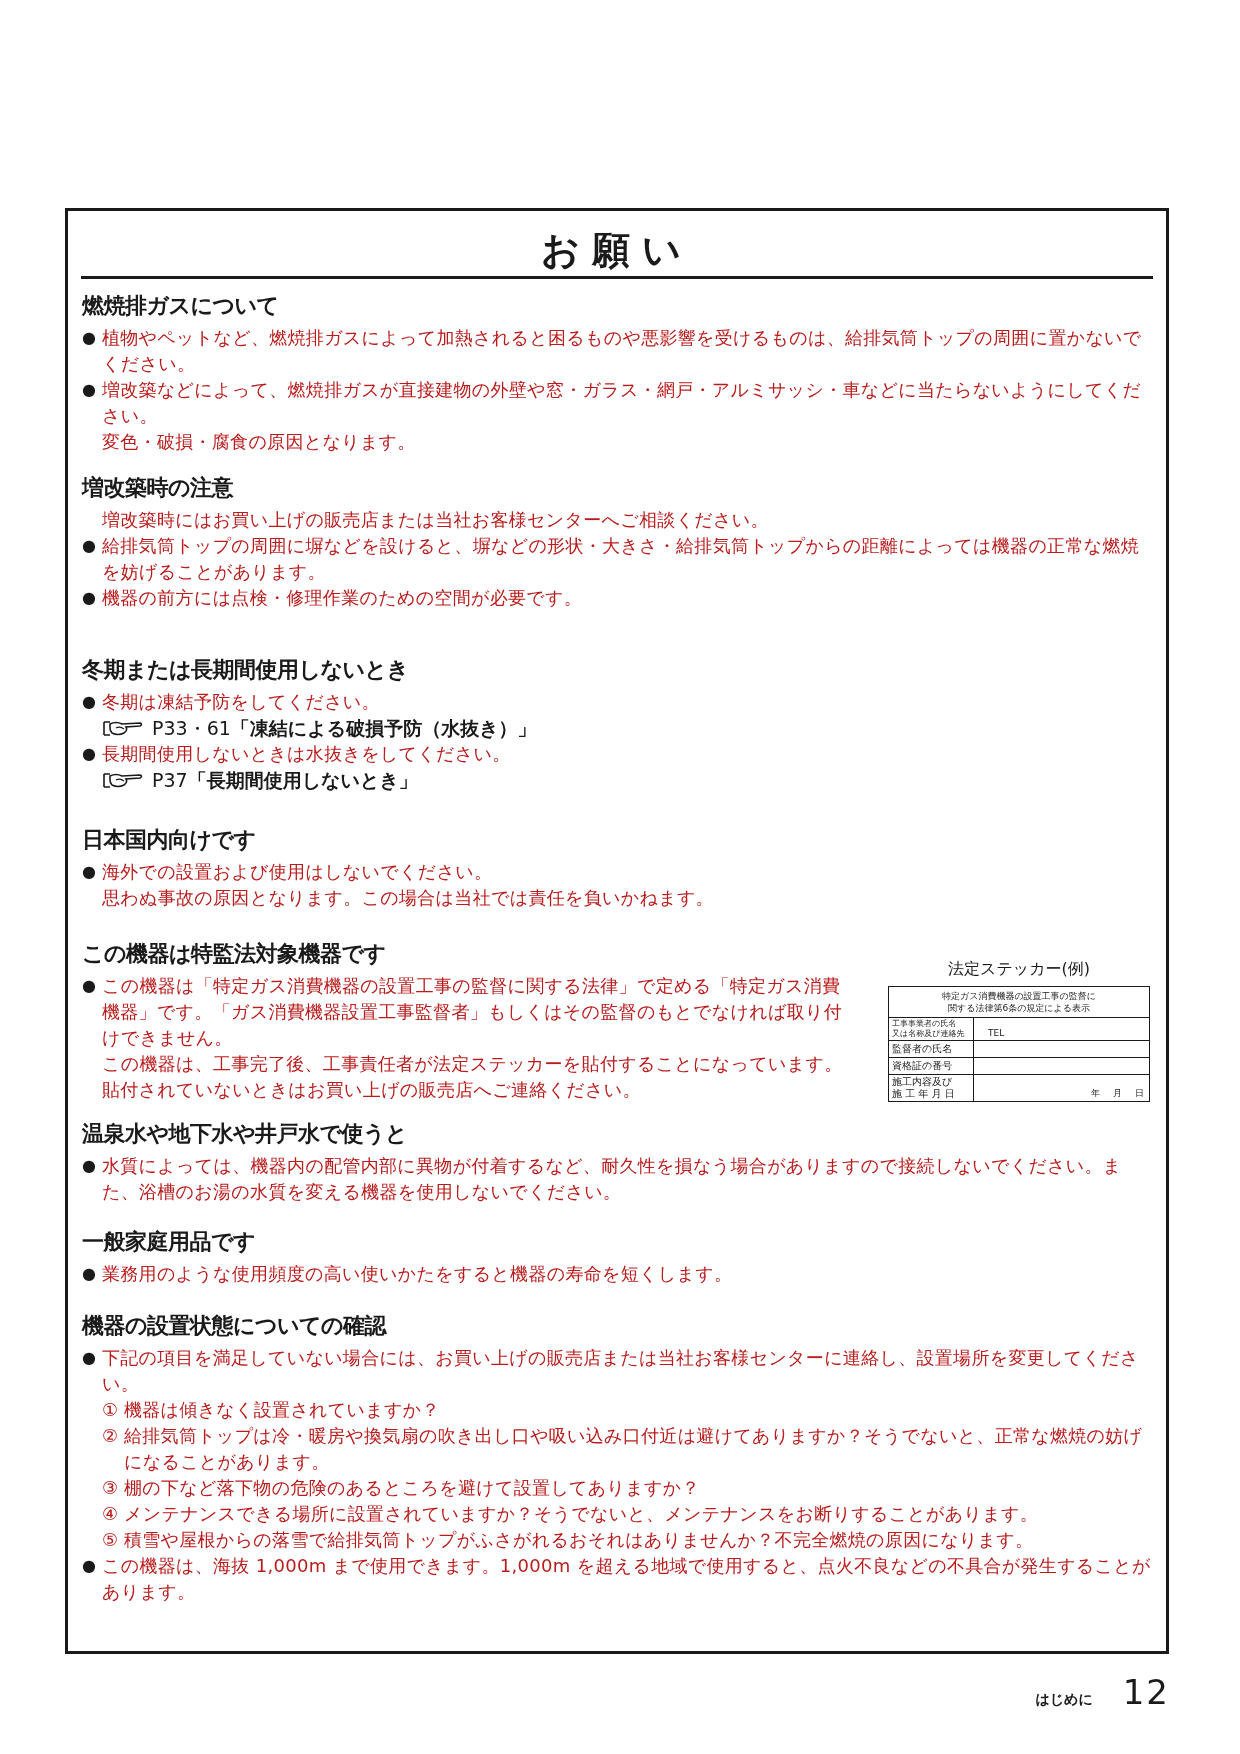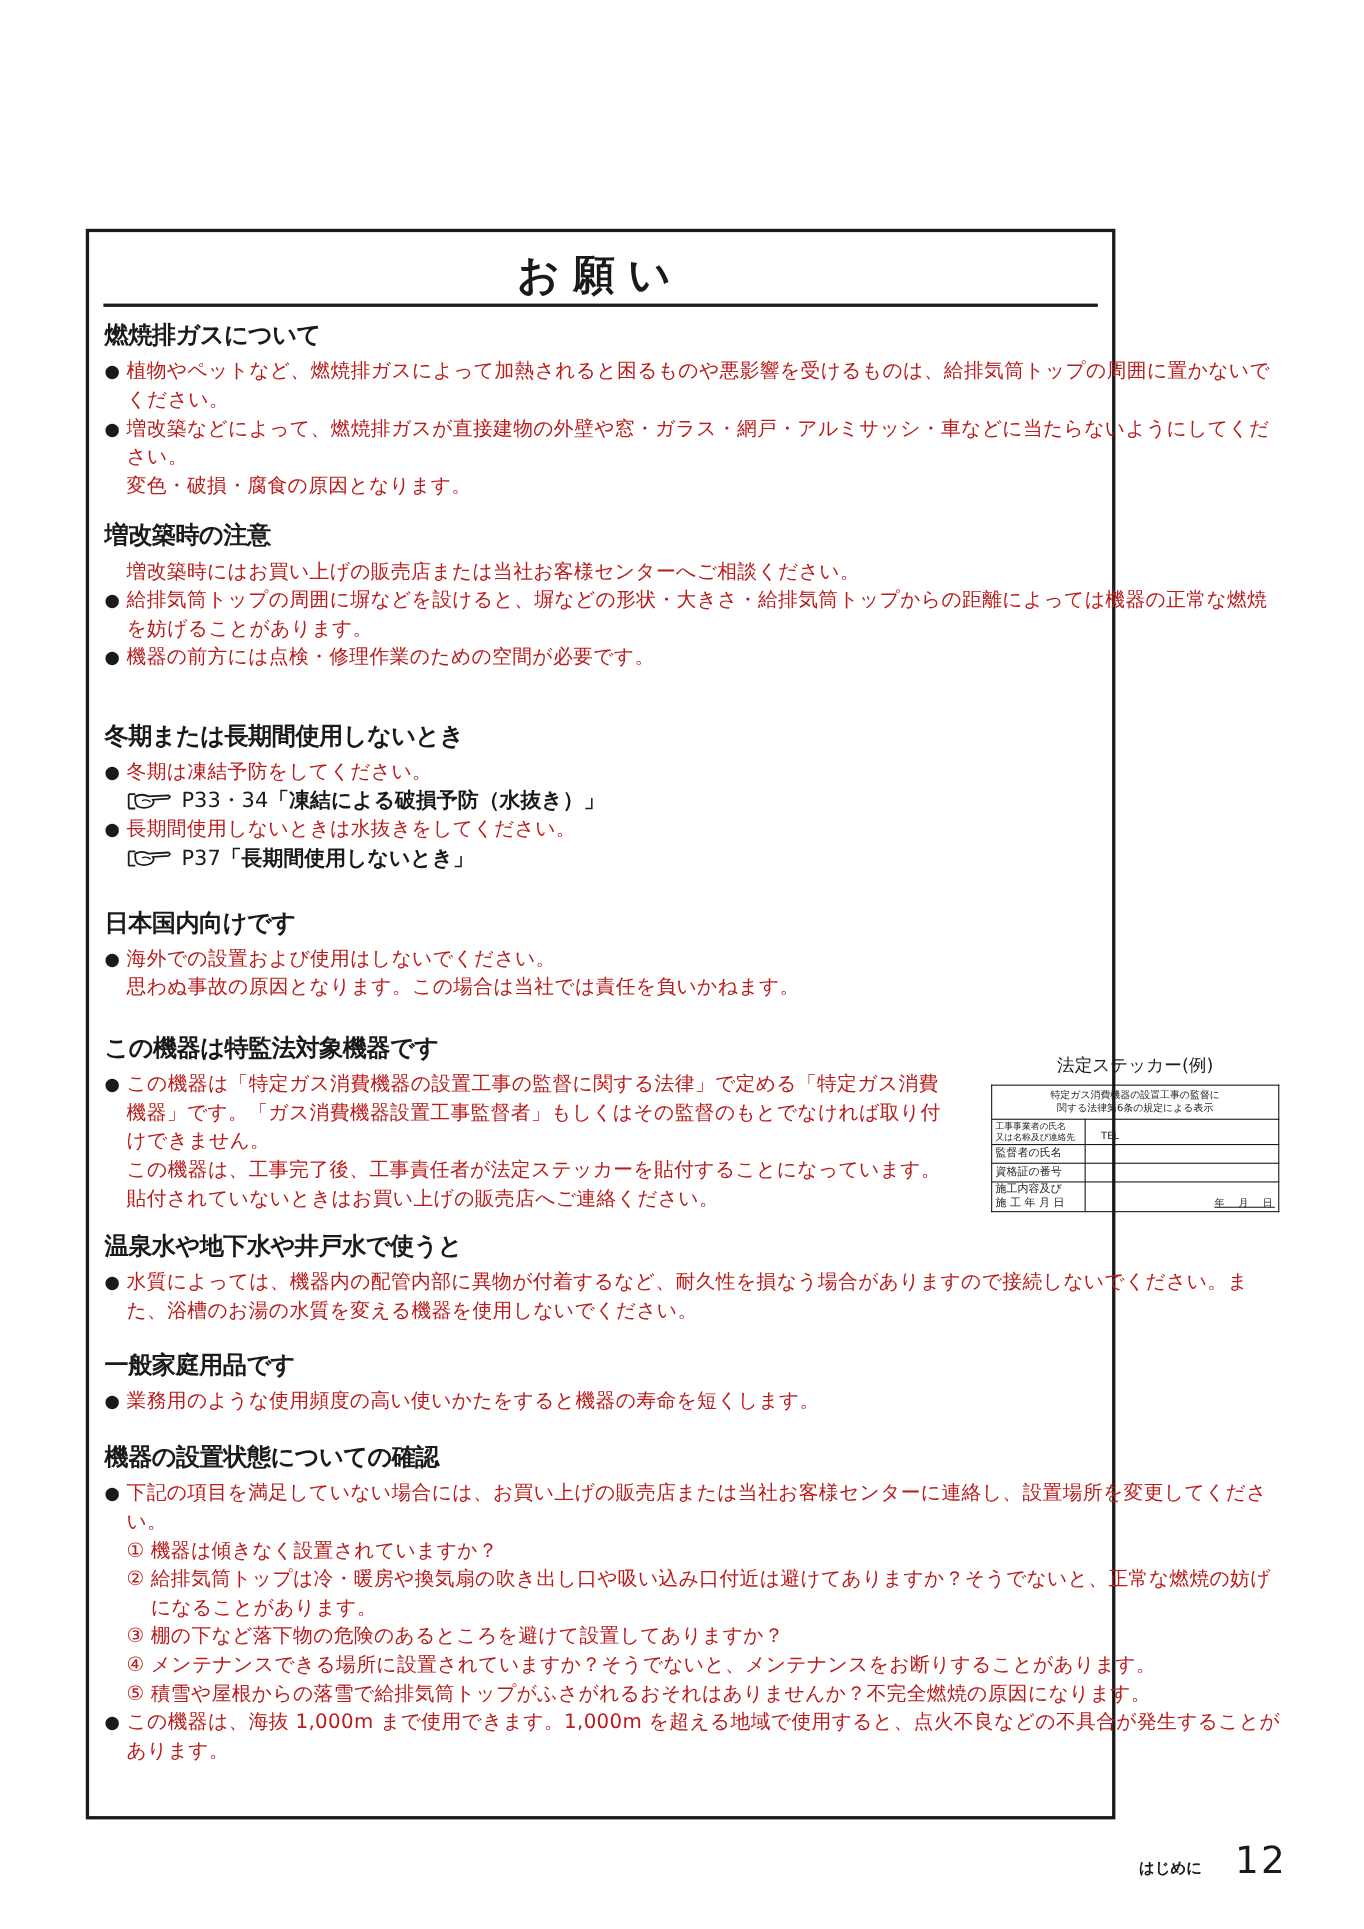--- a/index.html
+++ b/index.html
@@ -1,18 +1,18 @@
 <!DOCTYPE html>
 <html><head>
 <meta charset="utf-8">
 <style>
   html, body { margin: 0; padding: 0; background: #ffffff; }
   body { width: 1240px; height: 1754px; position: relative; overflow: hidden;
          font-family: "DejaVu Sans", "Liberation Sans", sans-serif; color: #1a1a1a; }
-  .frame { position: absolute; left: 78px; top: 208px; width: 936px; height: 1446px;
+  .frame { position: absolute; left: 65px; top: 208px; width: 1104px; height: 1446px;
            border: 3px solid #1a1a1a; box-sizing: border-box; }
   .title { position: absolute; left: 0; right: 0; top: 14px; text-align: center;
            font-size: 38px; font-weight: bold; letter-spacing: 12px; }
   .title-rule { position: absolute; left: 13px; right: 13px; top: 65px; height: 3px; background: #1a1a1a; }
   .section { position: absolute; left: 14px; width: 1075px; }
   .sec-h { font-size: 22px; font-weight: bold; line-height: 30px; margin: 0 0 4px 0; letter-spacing: -0.5px; }
   .p { font-size: 18px; line-height: 26px; color: #b91c1c; letter-spacing: 0.3px; }
   .bullet { position: relative; padding-left: 20px; }
   .bullet::before { content: "●"; position: absolute; left: 0; top: 0; font-size: 16px; color: #1a1a1a; }
   .indent { padding-left: 20px; }
@@ -24,21 +24,21 @@
   .sub .txt { flex: 1; }
   .narrow { width: 770px; }
   .sticker { position: absolute; left: 820px; top: 748px; width: 262px; }
   .sticker-title { text-align: center; font-size: 16px; font-weight: normal; margin-bottom: 6px; }
   .sticker table { width: 100%; border-collapse: collapse; border: 1.5px solid #1a1a1a; font-size: 9px; color: #222; }
   .sticker td { border: 1px solid #1a1a1a; padding: 1px 3px; vertical-align: middle; }
   .sticker .head { text-align: center; font-size: 9px; line-height: 12px; padding: 3px; }
   .sticker .lbl { width: 78px; font-size: 8px; line-height: 10px; }
   .sticker .lbl.big { font-size: 10px; line-height: 14px; }
   .sticker .val { font-size: 9px; }
-  .sticker .date { text-align: right; font-size: 9px; letter-spacing: 2px; word-spacing: 18px; text-decoration: underline; }
+  .sticker .date { text-align: right; font-size: 9px; letter-spacing: 2px; word-spacing: 18px; }
   .footer { position: absolute; right: 70px; top: 1672px; display: flex; align-items: baseline; }
   .footer .chap { font-size: 14px; font-weight: bold; margin-right: 30px; }
   .footer .pnum { font-size: 34px; font-weight: normal; letter-spacing: 2px; }
 </style>
 </head>
 <body>
 
 <div class="frame">
   <div class="title">お願い</div>
   <div class="title-rule"></div>
@@ -59,21 +59,21 @@
 
   <div class="section" style="top:444px;">
     <div class="sec-h">冬期または長期間使用しないとき</div>
     <div class="p bullet">冬期は凍結予防をしてください。</div>
     <div class="ref">
       <svg class="hand" viewBox="0 0 42 20">
         <path d="M2 4 L2 17 M2 4 L8 4 M2 17 L8 17" stroke="#1a1a1a" stroke-width="1.6" fill="none"></path>
         <path d="M8 6 Q14 3 20 6 L38 5 Q41 6 38 8 L24 9 Q26 12 22 15 Q16 18 10 15 Q8 13 8 10 Z" stroke="#1a1a1a" stroke-width="1.6" fill="none"></path>
         <path d="M14 10 Q18 8 22 11" stroke="#1a1a1a" stroke-width="1.2" fill="none"></path>
       </svg>
-      <span class="page">P33・34</span>
+      <span class="page">P33・61</span>
       <span>「凍結による破損予防（水抜き）」</span>
     </div>
     <div class="p bullet">長期間使用しないときは水抜きをしてください。</div>
     <div class="ref">
       <svg class="hand" viewBox="0 0 42 20">
         <path d="M2 4 L2 17 M2 4 L8 4 M2 17 L8 17" stroke="#1a1a1a" stroke-width="1.6" fill="none"></path>
         <path d="M8 6 Q14 3 20 6 L38 5 Q41 6 38 8 L24 9 Q26 12 22 15 Q16 18 10 15 Q8 13 8 10 Z" stroke="#1a1a1a" stroke-width="1.6" fill="none"></path>
         <path d="M14 10 Q18 8 22 11" stroke="#1a1a1a" stroke-width="1.2" fill="none"></path>
       </svg>
       <span class="page">P37</span>

